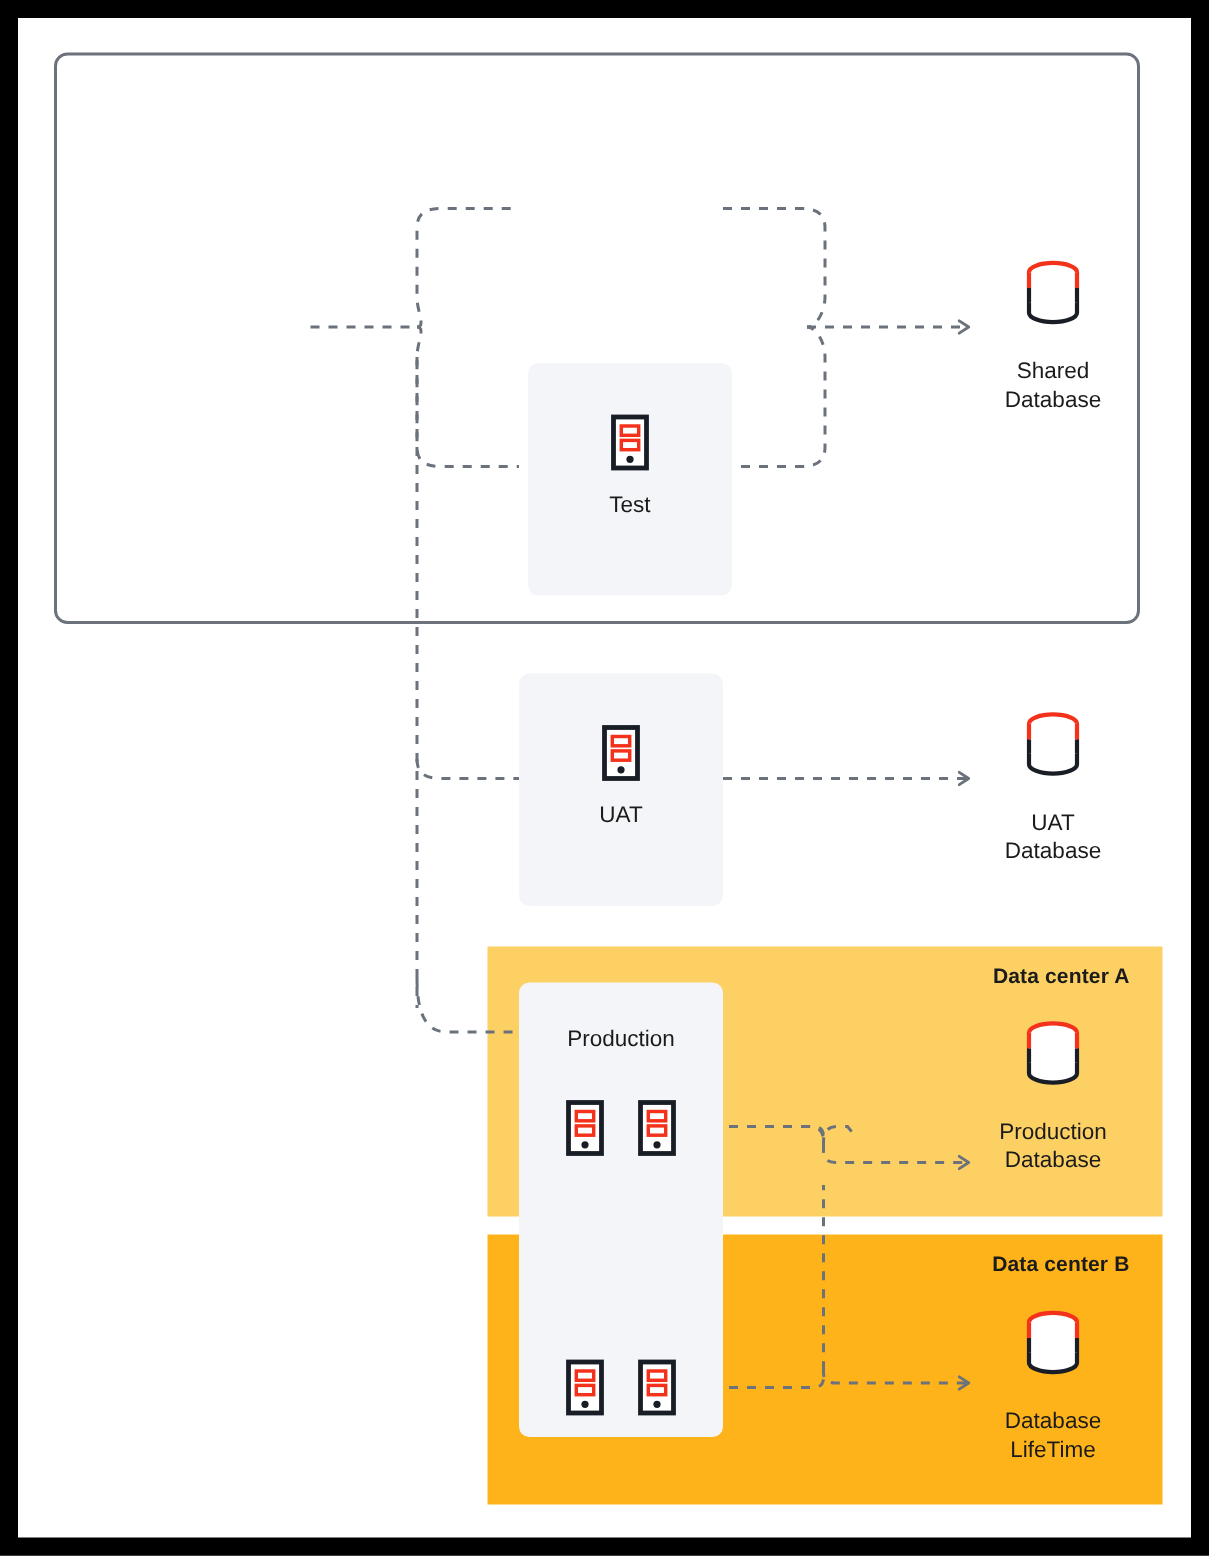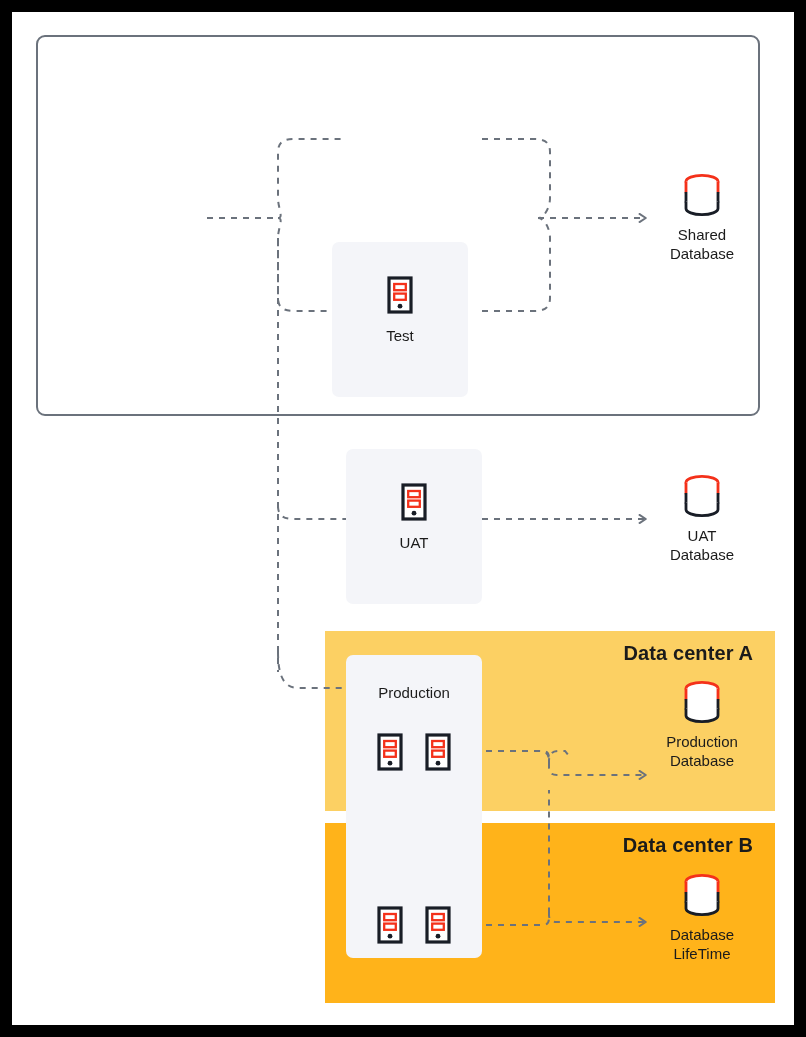--- a/index.html
+++ b/index.html
@@ -48,21 +48,21 @@
 
   
   .band {
     position: absolute;
     box-sizing: border-box;
   }
   .band-label {
     position: absolute;
     right: 22px;
     top: 11px;
-    font-size: 20px;
+    font-size: 14px;
     font-weight: bold;
     color: #1b1b1b;
     letter-spacing: .1px;
     white-space: nowrap;
   }
 
   
   .node {
     position: absolute;
     background: #f4f5f9;
@@ -90,21 +90,21 @@
 
   
   .db-node {
     position: absolute;
     text-align: center;
   }
   .db-caption {
     font-size: 15px;
     color: #1b1b1b;
     line-height: 1.26;
-    margin-top: 4px;
+    margin-top: 16px;
     white-space: nowrap;
   }
 
   
   .prod-label {
     position: absolute;
     left: 0;
     width: 100%;
     text-align: center;
     font-size: 15px;
@@ -167,21 +167,21 @@
         <path d="M450,739 L527,739 C534,739 537,742 537,749 L537,752 L537,749 C537,742 540,739 547,739 L553,739 L557,744 L557,747"></path>
         <path d="M450,739 L530,739 C535,739 537,741 537,746 L537,756 C537,761 540,763 545,763 L634,763" marker-end="url(#chev)"></path>
 
         <path d="M450,913 L530,913 C535,913 537,911 537,906 L537,778"></path>
         <path d="M537,900 L537,903 C537,908 540,910 545,910 L634,910" marker-end="url(#chev)"></path>
       </g>
     </svg>
 
 
 
-    <div class="node" style="left:320px; top:230px; width:136px; height:155px;">
+    <div class="node" style="left:340px; top:230px; width:136px; height:155px;">
       <div class="node-inner" style="top:34px;">
         <span class="server">
           <svg width="26" height="38" viewBox="0 0 26 38">
             <rect x="2" y="2" width="22" height="34" fill="#ffffff" stroke="#181d26" stroke-width="3.2"></rect>
             <rect x="7.2" y="8" width="11.6" height="6.2" fill="none" stroke="#f4311a" stroke-width="2.3"></rect>
             <rect x="7.2" y="17.6" width="11.6" height="6.2" fill="none" stroke="#f4311a" stroke-width="2.3"></rect>
             <circle cx="13" cy="30.2" r="2.4" fill="#181d26"></circle>
           </svg>
         </span>
         <div class="node-label" style="margin-top:9px;">Test</div>

